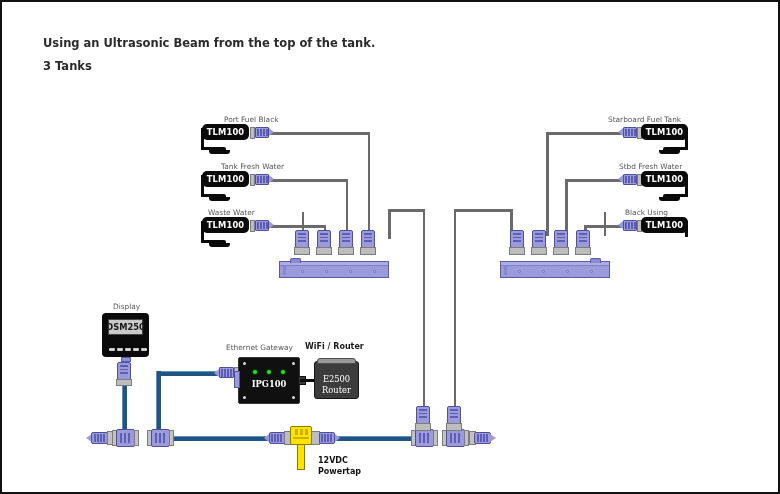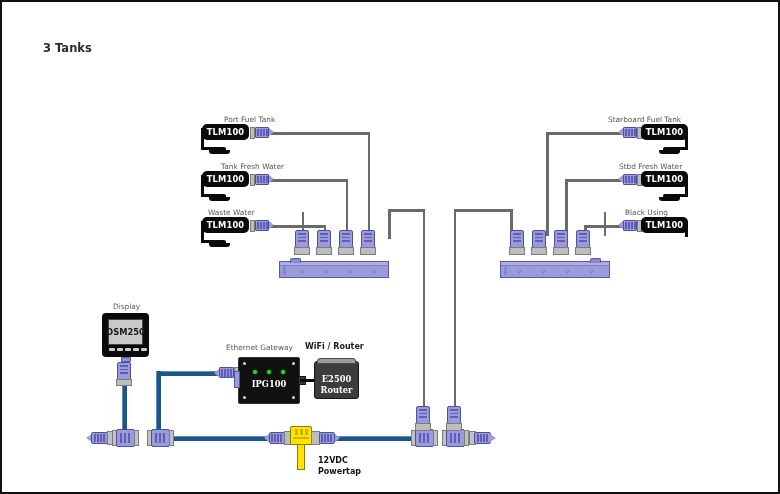--- a/index.html
+++ b/index.html
@@ -29,33 +29,33 @@
   .hub .ledge{position:absolute;left:3px;top:4px;bottom:2px;width:3px;background:#8888cf;}
   .hub .scr{position:absolute;width:3px;height:3px;border-radius:50%;background:#b9b9ea;border:1px solid #6d6dbb;box-sizing:border-box;}
   .hub .nub{position:absolute;top:-4px;width:11px;height:5px;background:#8b8bce;border:1px solid #5a5aa8;border-bottom:none;box-sizing:border-box;border-radius:2px 2px 0 0;}
   .conn{position:absolute;}
   .conn .collar{position:absolute;background:#bdbdbd;border:1px solid #7c7c7c;box-sizing:border-box;}
   .conn .body{position:absolute;background:#9b9bdb;border:1px solid #4f4f9e;box-sizing:border-box;}
   .conn .rib{position:absolute;background:#5e5eb4;}
   .conn .tip{position:absolute;width:0;height:0;}
   .vconn{position:absolute;}
   .dsm{position:absolute;background:#0a0a0a;border-radius:4px;padding:4px;box-sizing:border-box;}
-  .dsm .scrn{position:absolute;left:6px;top:6px;right:6px;height:26px;background:#c9c9c9;border:1px solid #444;box-sizing:border-box;
+  .dsm .scrn{position:absolute;left:6px;top:6px;right:6px;height:16px;background:#c9c9c9;border:1px solid #444;box-sizing:border-box;
              color:#1a1a1a;font-size:8.3px;font-weight:bold;display:flex;align-items:center;justify-content:center;}
   .dsm .btn{position:absolute;width:6px;height:3px;background:#cfcfcf;border-radius:1px;}
   .dsm .stub{position:absolute;left:50%;margin-left:-5px;bottom:-5px;width:10px;height:5px;background:#8f8fd2;border:1px solid #5a5aa8;box-sizing:border-box;}
   .ipg{position:absolute;background:#101010;border:1px solid #343434;box-sizing:border-box;border-radius:2px;}
   .ipg .lbl{position:absolute;left:0;right:0;top:21px;text-align:center;color:#fff;font-size:8.3px;font-weight:bold;font-family:"DejaVu Serif","Liberation Serif",serif;}
   .ipg .led{position:absolute;width:4px;height:4px;border-radius:50%;background:#20e020;box-shadow:0 0 2px #19b319;}
   .ipg .scr{position:absolute;width:3px;height:3px;border-radius:50%;background:#d8d8d8;}
   .ipg .sideport{position:absolute;background:#9b9bdb;border:1px solid #55559f;box-sizing:border-box;}
   .ipg .rport{position:absolute;background:#3a3a3a;border:1px solid #111;box-sizing:border-box;}
   .rtr{position:absolute;background:#3c3c3c;border:1px solid #161616;box-sizing:border-box;border-radius:3px;}
   .rtr .top{position:absolute;left:2px;right:2px;top:-4px;height:6px;background:#9a9a9a;border:1px solid #4b4b4b;box-sizing:border-box;border-radius:3px 3px 0 0;}
-  .rtr .lbl{position:absolute;left:0;right:0;top:12px;text-align:center;color:#fff;font-size:8.3px;font-weight:bold;line-height:11px;font-family:"DejaVu Serif","Liberation Serif",serif;}
+  .rtr .lbl{position:absolute;left:0;right:0;top:12px;text-align:center;color:#fff;font-size:8.3px;font-weight:normal;line-height:11px;font-family:"DejaVu Serif","Liberation Serif",serif;}
   .tee{position:absolute;}
   .tee .shell{position:absolute;background:#9b9bdb;border:1px solid #4f4f9e;box-sizing:border-box;}
   .tee .sleeve{position:absolute;background:#c2c2c2;border:1px solid #7c7c7c;box-sizing:border-box;}
   .tee .rib{position:absolute;background:#5e5eb4;}
   .term{position:absolute;}
   .term .body{position:absolute;background:#9b9bdb;border:1px solid #4f4f9e;box-sizing:border-box;border-radius:2px;}
   .term .rib{position:absolute;background:#5e5eb4;}
   .term .nose{position:absolute;width:0;height:0;border-top:4px solid transparent;border-bottom:4px solid transparent;}
   .ptap{position:absolute;}
   .ptap .head{position:absolute;background:#ffe400;border:1px solid #8a7a00;box-sizing:border-box;border-radius:2px;}
@@ -63,20 +63,21 @@
   .ptap .stem{position:absolute;background:#ffe400;border:1px solid #8a7a00;box-sizing:border-box;}
   .ptaplbl{position:absolute;font-size:8px;font-weight:bold;color:#111;line-height:11px;white-space:nowrap;}
 </style>
 </head>
 <body>
 
 <div id="canvas">
   <div class="stage">
 
     <div id="titleblock">
+      <div id="subtitle">Using an Ultrasonic Beam from the top of the tank.</div>
       <div id="tankcount">3 Tanks</div>
     </div>
 
     <div class="gwire" style="left:263px;top:130px;width:105px;height:2.5px;"></div>
     <div class="gwire" style="left:365.5px;top:130px;width:2.5px;height:104px;"></div>
 
     <div class="gwire" style="left:263px;top:177px;width:83px;height:2.5px;"></div>
     <div class="gwire" style="left:343.5px;top:177px;width:2.5px;height:57px;"></div>
 
     <div class="gwire" style="left:263px;top:223px;width:61px;height:2.5px;"></div>
@@ -96,21 +97,21 @@
     <div class="gwire" style="left:601.5px;top:210px;width:2.5px;height:24px;"></div>
 
     <div class="gwire" style="left:386px;top:207px;width:2.5px;height:30px;"></div>
     <div class="gwire" style="left:386px;top:207px;width:37px;height:2.5px;"></div>
     <div class="gwire" style="left:420.5px;top:207px;width:2.5px;height:197px;"></div>
 
     <div class="gwire" style="left:508px;top:207px;width:2.5px;height:30px;"></div>
     <div class="gwire" style="left:451.5px;top:207px;width:59px;height:2.5px;"></div>
     <div class="gwire" style="left:451.5px;top:207px;width:2.5px;height:197px;"></div>
 
-    <div class="cap" style="left:222px;top:113px;">Port Fuel Tank</div>
+    <div class="cap" style="left:222px;top:113px;">Port Fuel Black</div>
     <div class="bwire" style="left:199px;top:126px;width:3px;height:22px;"></div>
     <div class="bwire" style="left:199px;top:145px;width:19px;height:3px;"></div>
     <div class="sensor" style="left:207px;top:145px;width:21px;height:7px;">
       <i class="top"></i>
         <i class="base"></i>
     </div>
     <div class="tlm" style="left:200px;top:122px;width:47px;height:16px;">TLM100</div>
     <div class="conn" style="left:248px;top:124.5px;width:24px;height:12px;">
       <div class="collar" style="left:0;top:0;width:5px;height:12px;"></div>
       <div class="body" style="left:5px;top:0.5px;width:14px;height:11px;border-radius:1px;"></div>

